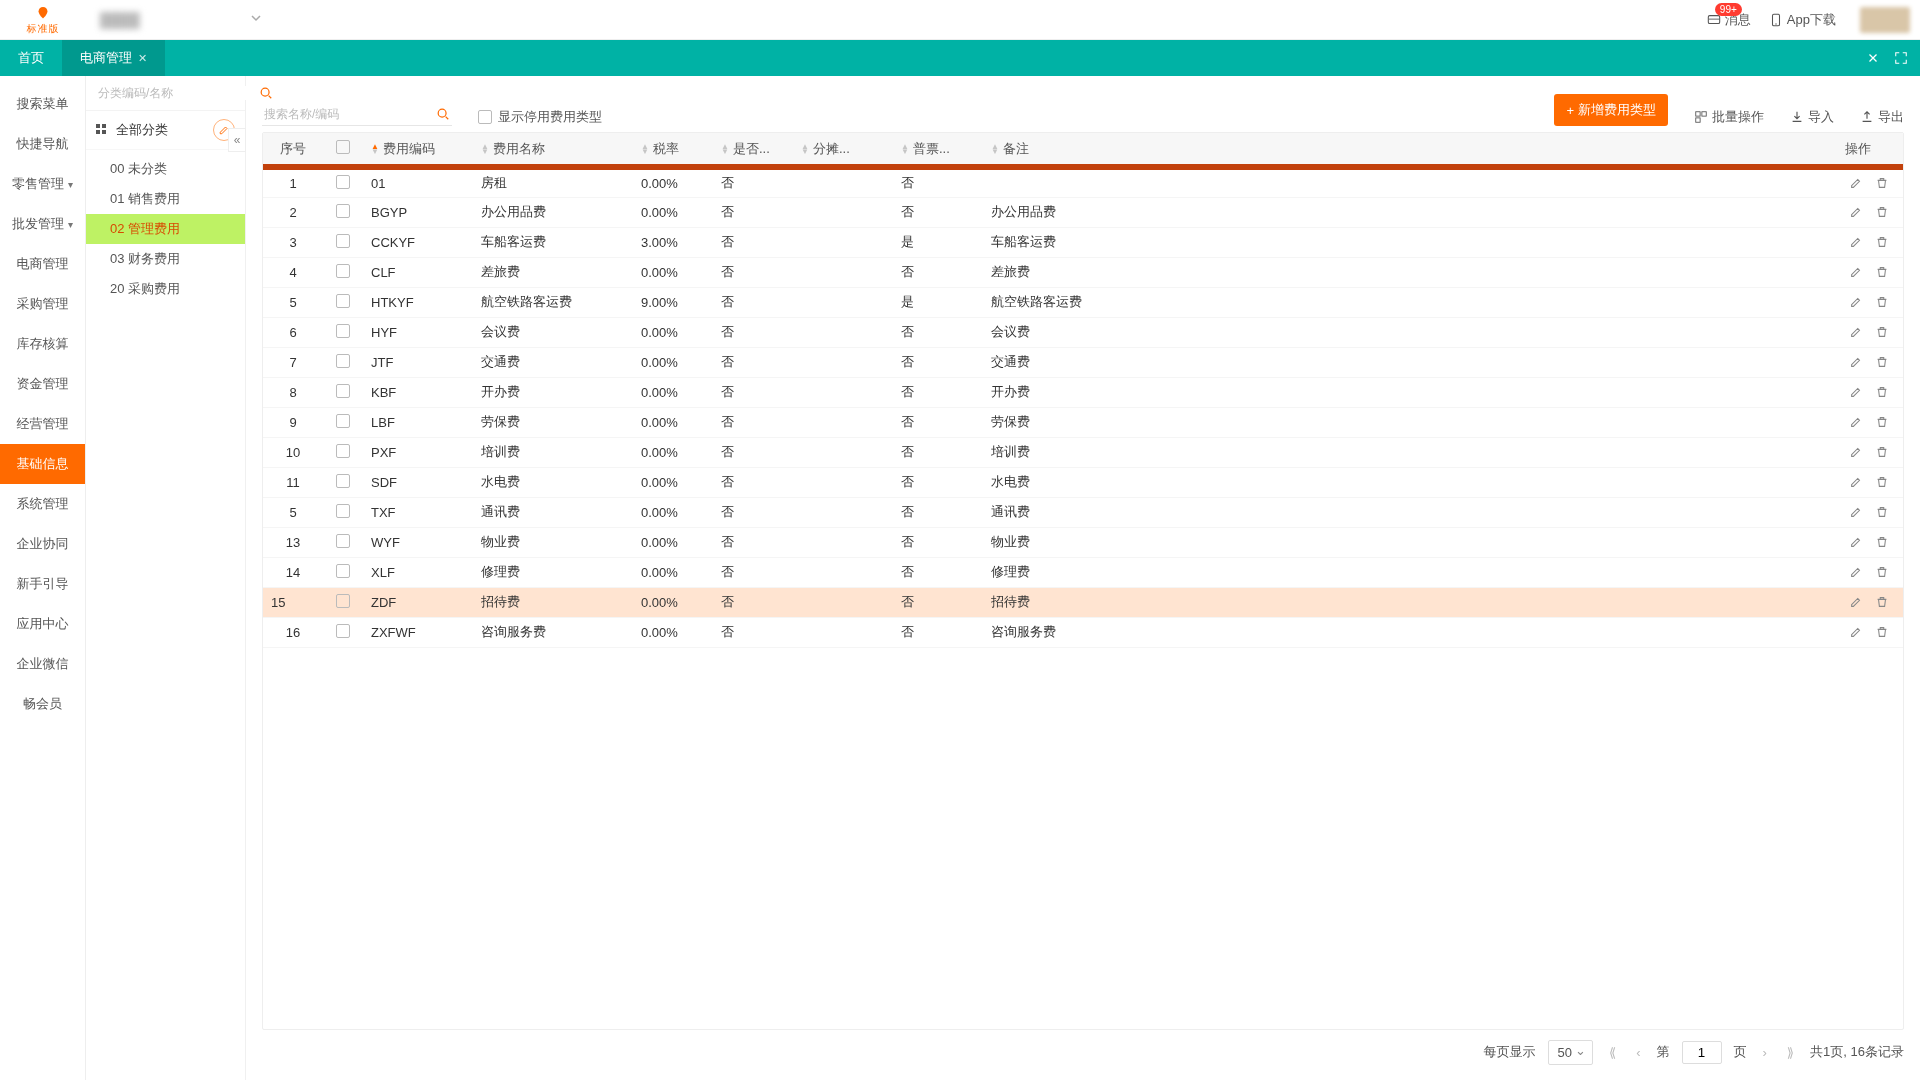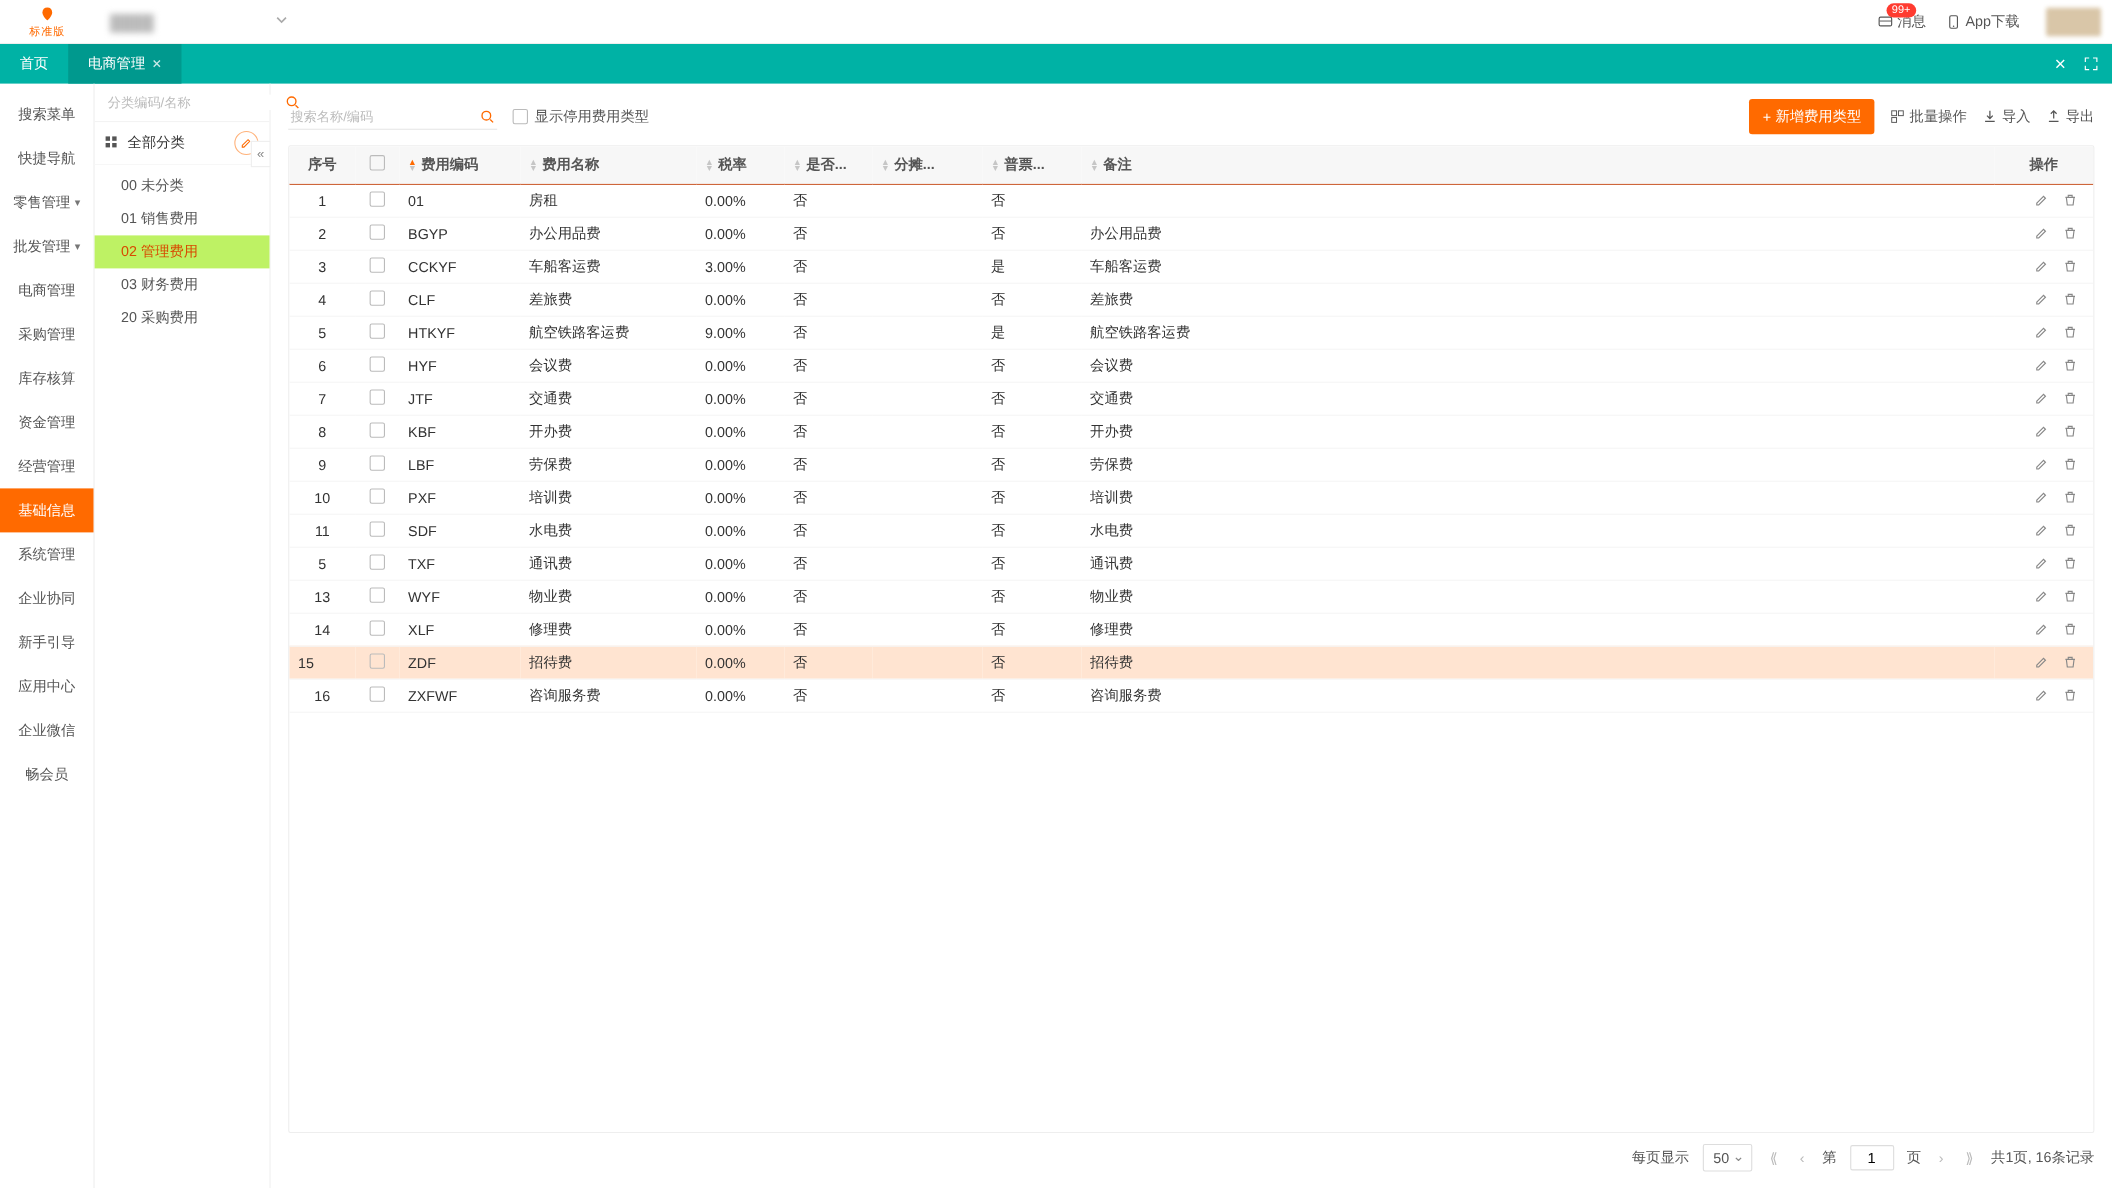--- a/index.html
+++ b/index.html
@@ -48,35 +48,35 @@
   linear-gradient(#555,#555) 6px 6px/4px 4px no-repeat;}
 .cat-head-spacer{flex:1;}
 .edit-circ { width:22px; height:22px; border:1px solid #ffb27a; border-radius:50%; display:flex; align-items:center; justify-content:center; color:#ff6a00; font-size:12px;}
 .collapse-btn { position:absolute; right:-1px; top:52px; width:18px; height:24px; border:1px solid #eee; background:#fff; display:flex; align-items:center; justify-content:center; color:#888; cursor:pointer; font-size:12px;}
 .cat-list { padding:4px 0;}
 .cat-item { padding:6px 10px 6px 24px; color:#555; cursor:pointer; font-size:13px;}
 .cat-item.active { background:#bef264; color:#d84a00; }
 
 
 .content { flex:1; display:flex; flex-direction:column; padding:10px 16px 6px 16px; }
-.toolbar { display:flex; align-items:center; gap:14px; height:40px; }
+.toolbar { display:flex; align-items:flex-end; gap:26px; height:40px; }
 .tb-search { display:flex; align-items:center; width:190px; border-bottom:1px solid #e6e6e6; padding:4px 2px;}
 .tb-search input{ flex:1; border:none; outline:none; font-size:12px;}
 .tb-search input::placeholder{ color:#bbb;}
 .tb-search .sicon{ color:#ff6a00;}
 .chk-wrap { display:flex; align-items:center; gap:6px; color:#555;}
 .chk-box{ width:14px; height:14px; border:1px solid #bbb; border-radius:2px; display:inline-block;}
 .tb-spacer{flex:1;}
 .btn-primary { background:#ff6a00; color:#fff; padding:7px 12px; border-radius:3px; cursor:pointer; font-size:13px; display:flex; align-items:center; gap:4px;}
 .tb-link { display:flex; align-items:center; gap:4px; color:#555; cursor:pointer;}
 
 
 .table-wrap { flex:1; border:1px solid #eee; border-radius:2px; overflow:hidden; margin-top:6px;}
 table { width:100%; border-collapse:collapse; table-layout:fixed;}
-thead th { background:#f7f7f7; font-weight:bold; color:#555; height:34px; text-align:left; padding:0 8px; font-size:13px; border-bottom:1px solid #c2410c; position:relative;}
+thead th { background:#f7f7f7; font-weight:normal; color:#555; height:34px; text-align:left; padding:0 8px; font-size:13px; border-bottom:6px solid #c2410c; position:relative;}
 th .sort { display:inline-flex; flex-direction:column; line-height:5px; font-size:8px; color:#c6c6c6; margin-right:4px; vertical-align:middle;}
 th.sorted .sort .up{ color:#ff6a00;}
 tbody td { height:30px; padding:0 8px; font-size:13px; color:#333; border-bottom:1px solid #f5f5f5;}
 tbody tr.hover-row td{ background:#ffe4d1;}
 .col-seq{ width:60px; text-align:center;}
 .col-chk{ width:40px; text-align:center;}
 .col-code{ width:110px;}
 .col-name{ width:160px;}
 .col-rate{ width:80px; text-align:left;}
 .col-b1{ width:80px;}

